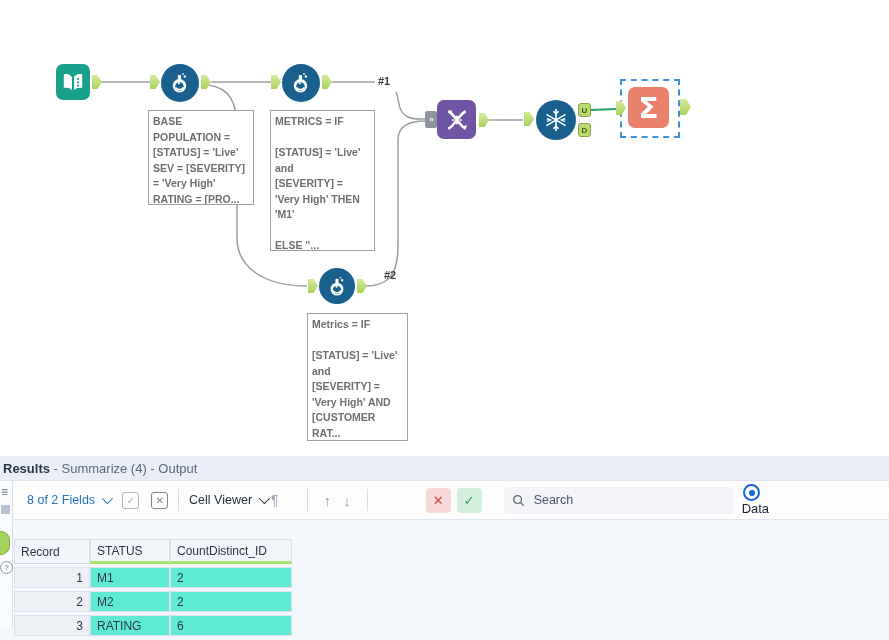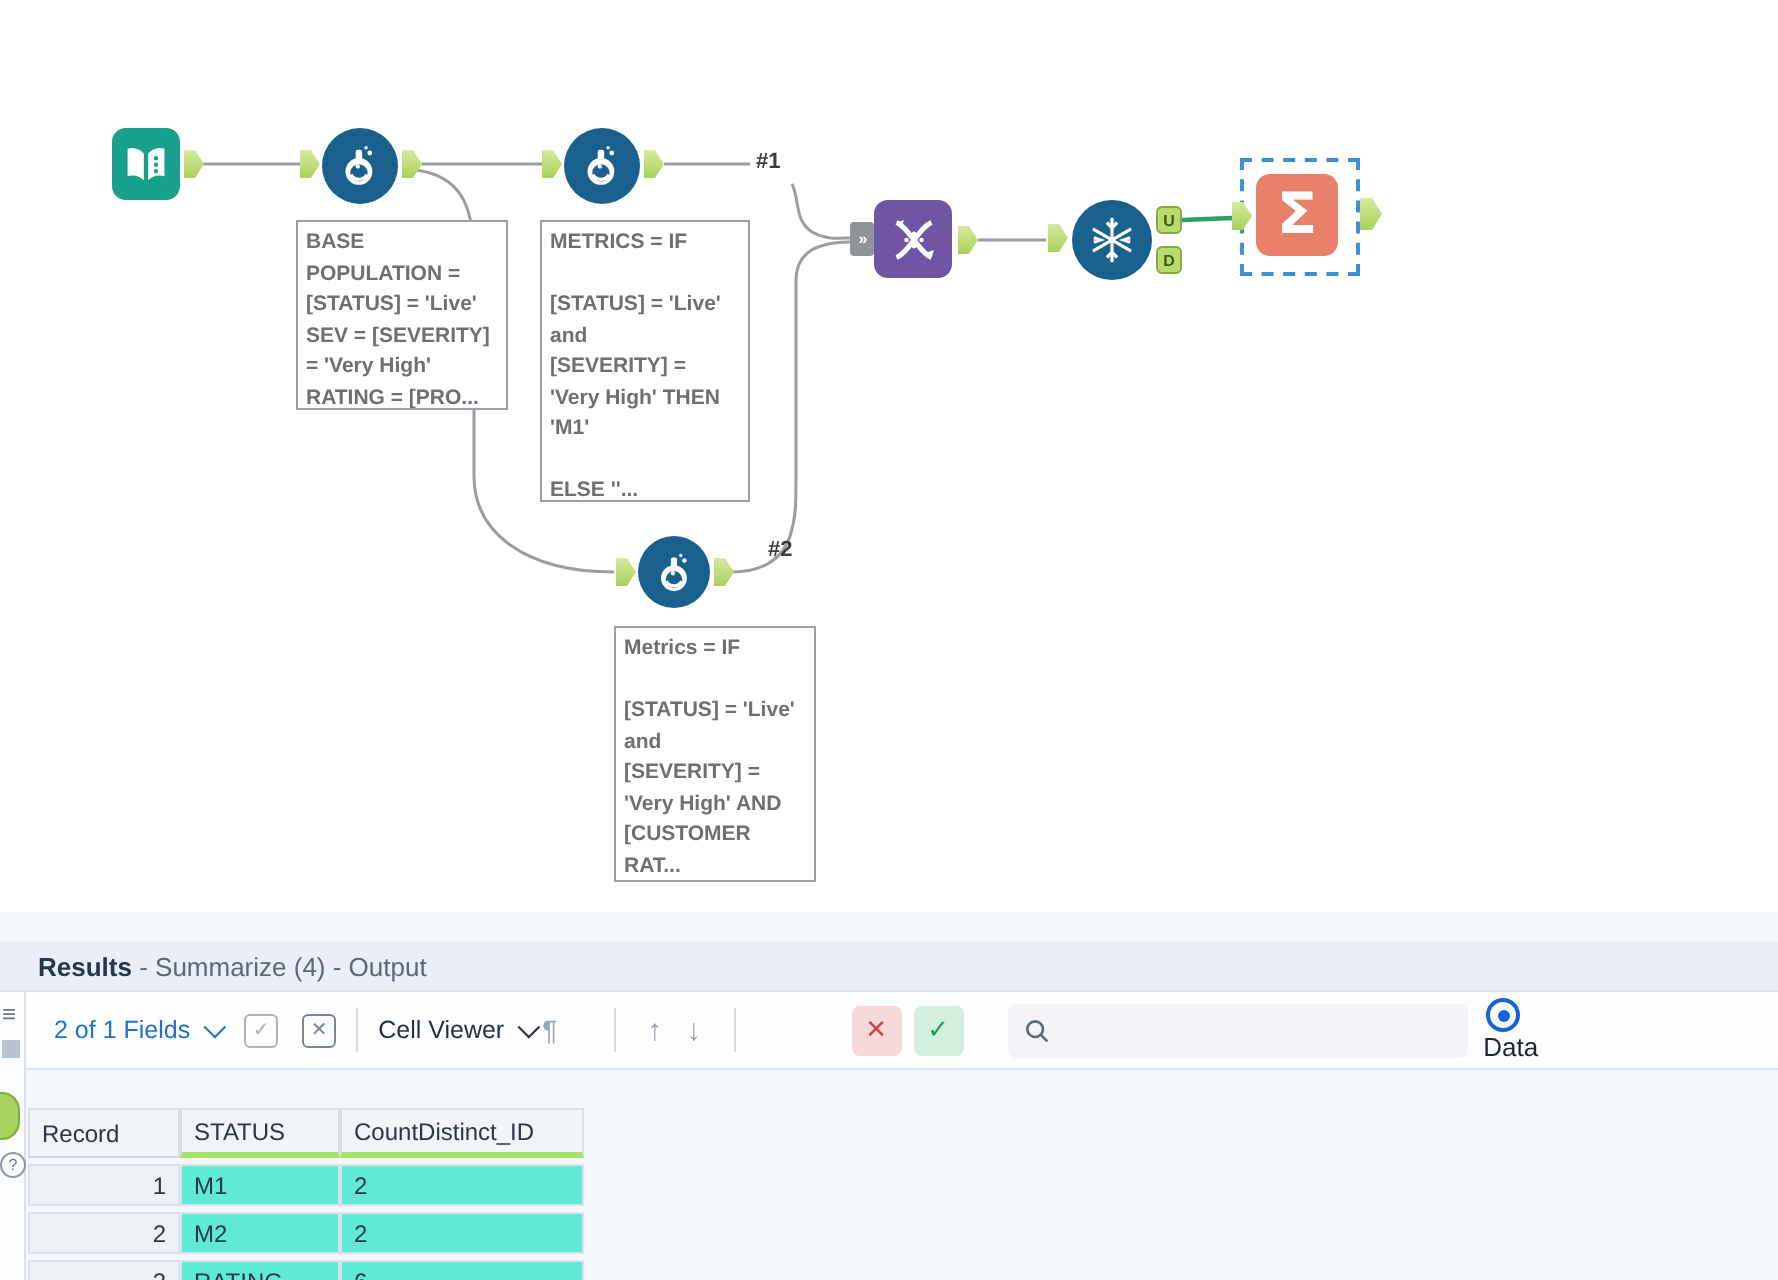--- a/index.html
+++ b/index.html
@@ -25,21 +25,21 @@
           color:#6d6f72;font-weight:bold;font-size:10.5px;line-height:15.5px;
           padding:3px 4px;white-space:pre-line;box-sizing:border-box;overflow:hidden;}
   .conn-label{position:absolute;color:#3a3d40;font-size:11px;font-weight:bold;}
   .selection-box{position:absolute;border:2px dashed #3f8fd6;background:#ffffff;}
   .sigma{color:#ffffff;font-size:30px;font-weight:bold;line-height:1;
          font-family:"DejaVu Sans",sans-serif;transform:scaleY(.95);}
 
   
   #results{position:absolute;left:0;top:456px;width:889px;height:184px;background:#f4f7fb;}
   #results-header{height:25px;background:#e9eef8;display:flex;align-items:center;
-          padding-left:19px;font-size:13px;border-bottom:1px solid #dfe5f0;box-sizing:border-box;margin-top:15px;}
+          padding-left:3px;font-size:13px;border-bottom:1px solid #dfe5f0;box-sizing:border-box;}
   #results-header b{color:#26374b;}
   #results-header span.rest{color:#5a6878;font-weight:normal;white-space:pre;}
   #results-body{display:flex;height:146px;}
   #left-rail{width:13px;background:#fbfcfe;border-right:1px solid #d9e0ec;position:relative;box-sizing:border-box;}
   #rail-menu{position:absolute;left:1px;top:6px;color:#6b7686;font-size:12px;line-height:10px;}
   #rail-square{position:absolute;left:1px;top:24px;width:9px;height:9px;background:#b9c2d2;}
   #rail-green{position:absolute;left:-4px;top:50px;width:12px;height:22px;background:#a5d45e;
           border:1px solid #7fae3c;border-radius:0 9px 9px 0;}
   #rail-help{position:absolute;left:0px;top:80px;width:11px;height:11px;border:1px solid #8b97a8;
           border-radius:50%;color:#6b7686;font-size:8px;display:flex;align-items:center;justify-content:center;}
@@ -225,21 +225,21 @@
     <div id="left-rail">
       <div id="rail-menu">≡</div>
       <div id="rail-square"></div>
       <div id="rail-green"></div>
       <div id="rail-help">?</div>
     </div>
 
     <div id="right-col">
       <div id="toolbar">
         <div class="tb-btn" id="fields-btn">
-          <span>2 of 1 Fields</span>
+          <span>8 of 2 Fields</span>
           <span class="chev"></span>
         </div>
         <div class="mini-box">✓</div>
         <div class="mini-box dark">✕</div>
         <div class="tb-sep"></div>
         <div class="tb-btn">
           <span>Cell Viewer</span>
           <span class="chev"></span>
         </div>
         <div id="pilcrow">¶</div>
@@ -247,20 +247,21 @@
         <span class="nav-arrow">↑</span>
         <span class="nav-arrow">↓</span>
         <div class="tb-sep"></div>
         <div class="xy-btn" id="cancel-btn">✕</div>
         <div class="xy-btn" id="ok-btn">✓</div>
         <div id="search-wrap">
           <svg width="13" height="13" viewBox="0 0 14 14">
             <circle cx="6" cy="6" r="4.2" stroke="#5b6878" stroke-width="1.4" fill="none"></circle>
             <line x1="9.2" y1="9.2" x2="12.6" y2="12.6" stroke="#5b6878" stroke-width="1.4"></line>
           </svg>
+          <input type="text" placeholder="Search" style="">
         </div>
         <div id="data-radio-wrap">
           <div id="data-radio"></div>
           <span>Data</span>
         </div>
       </div>
 
       <div id="grid-area">
         <table id="data-table">
           <thead>

